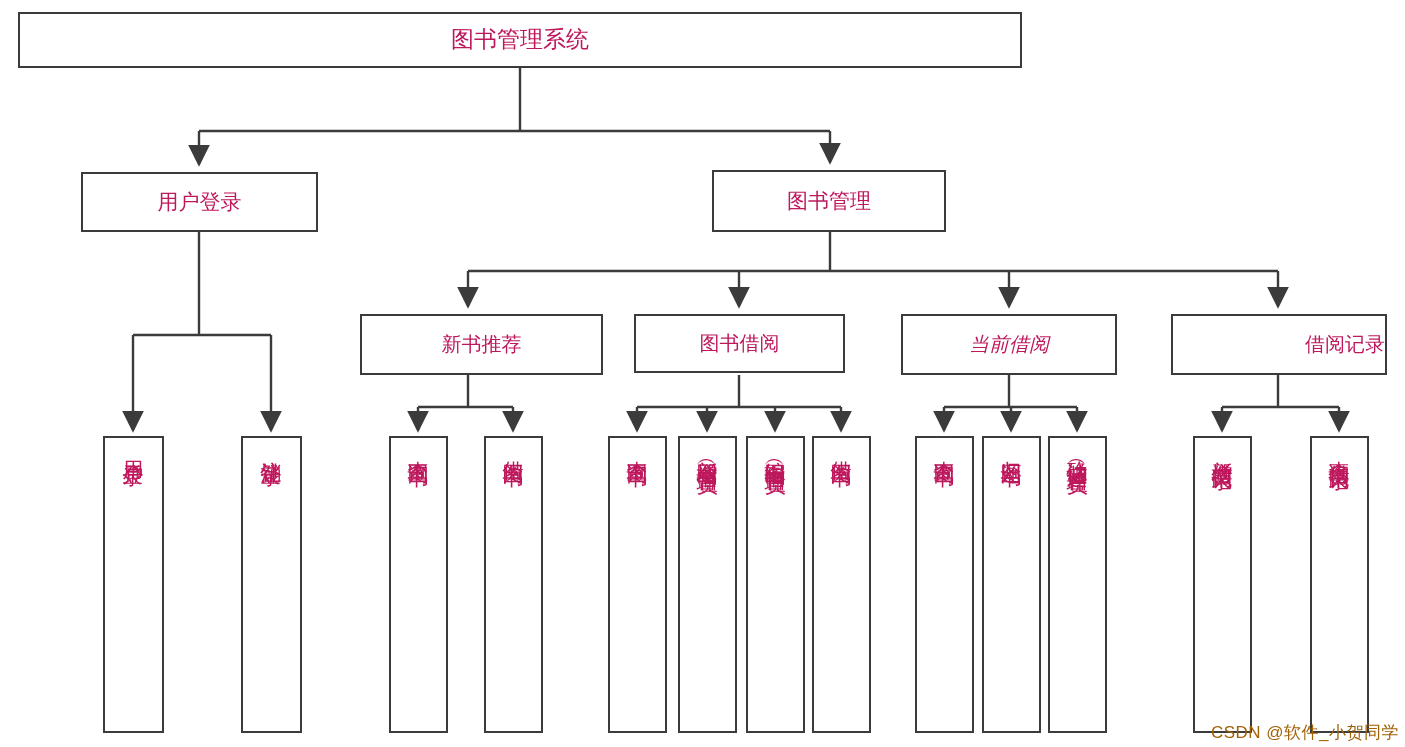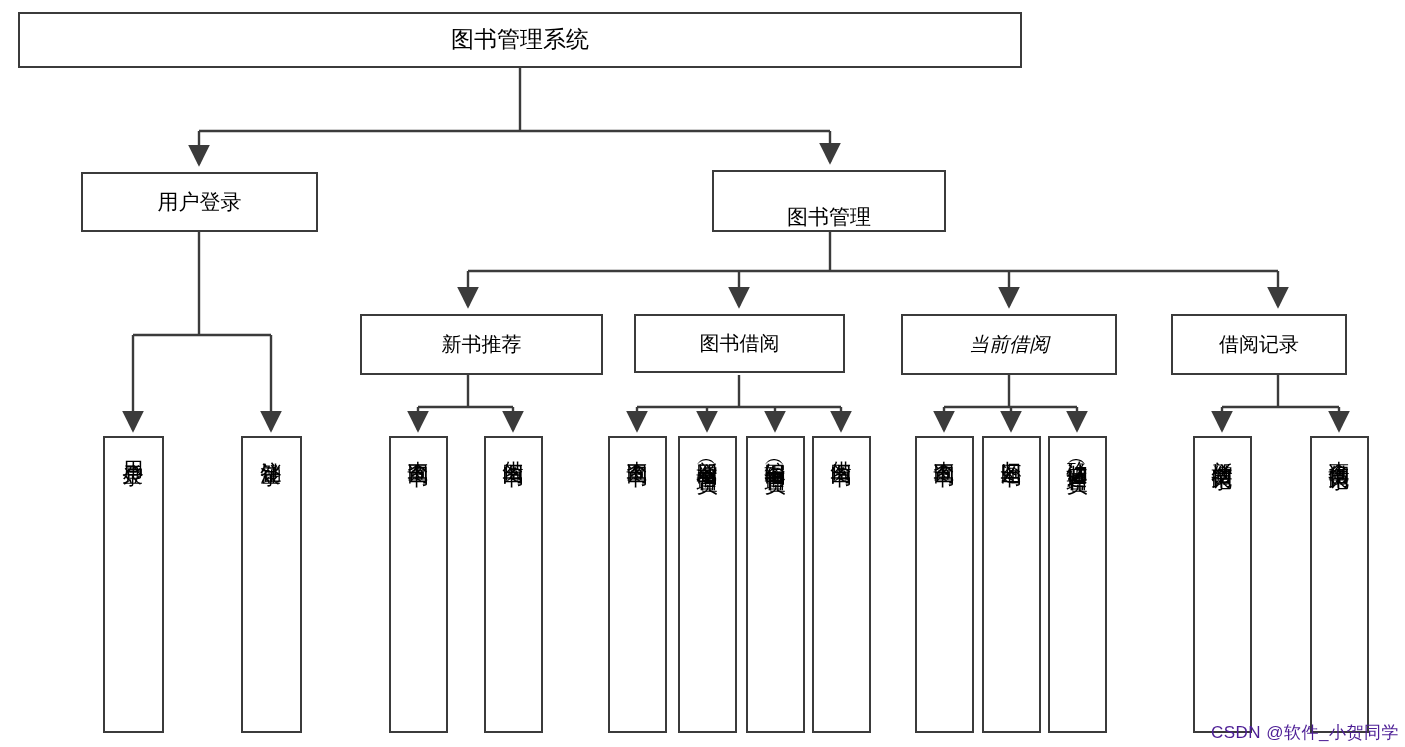--- a/index.html
+++ b/index.html
@@ -22,21 +22,21 @@
     pointer-events:none;
   }
   .node{
     position:absolute;
     box-sizing:border-box;
     background:#ffffff;
     border:2px solid #3b3b3b;
     display:flex;
     align-items:center;
     justify-content:center;
-    color:#000000;
+    color:#be185d;
     z-index:2;
   }
   .node .label{
     display:block;
     text-align:center;
     line-height:1.18;
     white-space:nowrap;
   }
   .node.root{
     border-width:2px;
@@ -57,21 +57,21 @@
     font-size:21px;
     letter-spacing:2px;
     line-height:1;
     white-space:nowrap;
   }
   #watermark{
     position:absolute;
     right:6px;
     bottom:3px;
     font-size:17px;
-    color:#4c1d95;
+    color:#a16207;
     letter-spacing:0.5px;
     z-index:5;
     white-space:nowrap;
   }
 </style>
 </head>
 <body>
 
 <div id="canvas">
 
@@ -125,34 +125,34 @@
     </g>
   </svg>
 
   <div class="node root" style="left:18px;top:12px;width:1004px;height:56px;">
     <span class="label">图书管理系统</span>
   </div>
 
   <div class="node lvl2" style="left:81px;top:172px;width:237px;height:60px;">
     <span class="label">用户登录</span>
   </div>
-  <div class="node lvl2" style="left:712px;top:170px;width:234px;height:62px;align-items:flex-end;">
+  <div class="node lvl2" style="left:712px;top:170px;width:234px;height:62px;">
     <span class="label">图书管理</span>
   </div>
 
   <div class="node lvl3" style="left:360px;top:314px;width:243px;height:61px;">
     <span class="label">新书推荐</span>
   </div>
   <div class="node lvl3" style="left:634px;top:314px;width:211px;height:59px;">
     <span class="label">图书借阅</span>
   </div>
   <div class="node lvl3" style="left:901px;top:314px;width:216px;height:61px;font-style:italic;">
     <span class="label">当前借阅</span>
   </div>
-  <div class="node lvl3" style="left:1171px;top:314px;width:176px;height:61px;">
+  <div class="node lvl3" style="left:1171px;top:314px;width:216px;height:61px;justify-content:flex-end;">
     <span class="label">借阅记录</span>
   </div>
 
   <div class="node leaf" style="left:103px;top:436px;width:61px;height:297px;">
     <span class="label">用户登录</span>
   </div>
   <div class="node leaf" style="left:241px;top:436px;width:61px;height:297px;">
     <span class="label">注销登录</span>
   </div>
 

